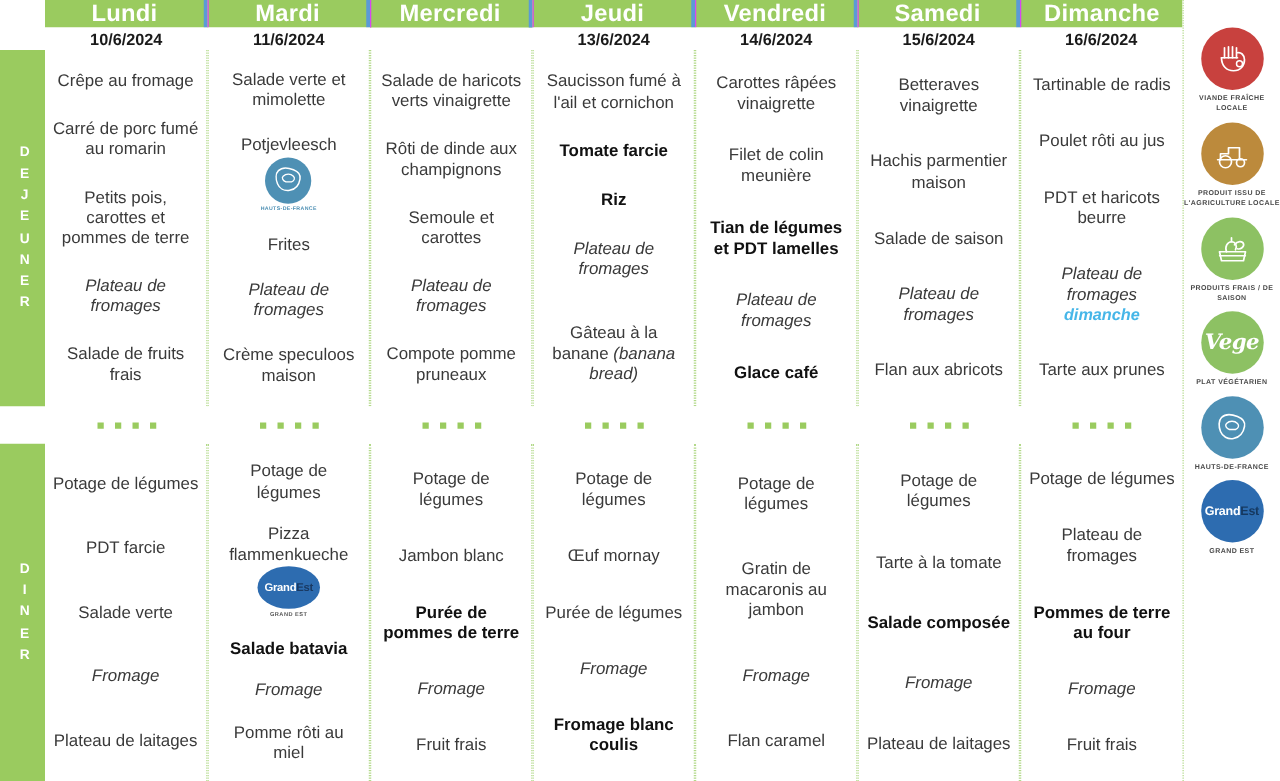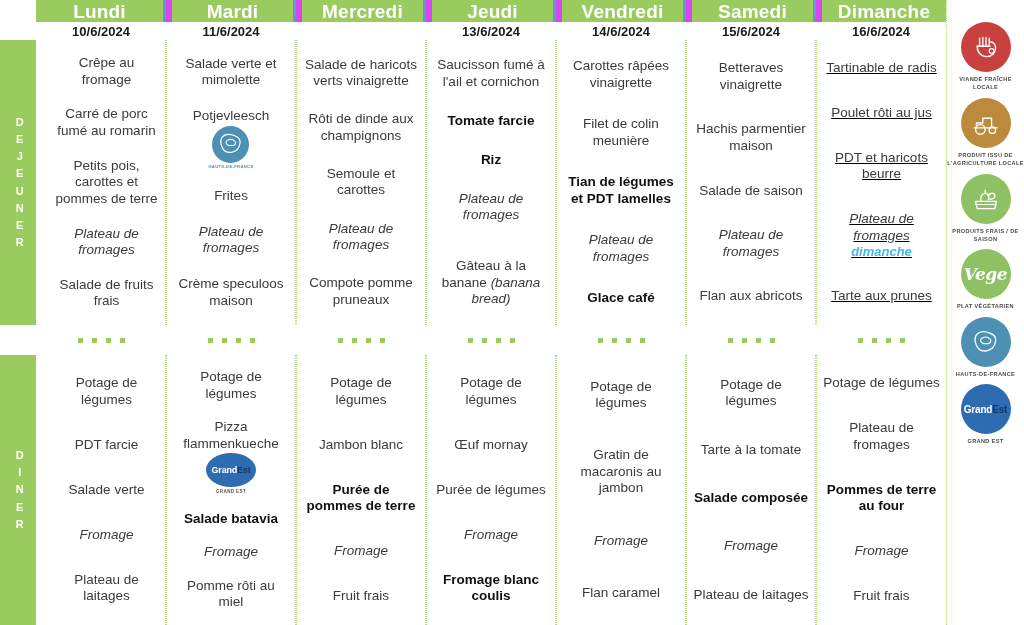--- a/index.html
+++ b/index.html
@@ -32,21 +32,21 @@
 
   .dayhead {
     background: #9ACB5F;
     color: #ffffff;
     font-size: 19px;
     font-weight: bold;
     display: flex;
     align-items: center;
     justify-content: center;
     letter-spacing: 0.2px;
-    border-left: 6px solid #d946ef;
+    border-left: 1px solid #d946ef;
     border-right: 3px solid #5B9BD5;
     line-height: 1;
   }
   .dayhead.first { border-left: none; }
   .dayhead.last  { border-right: none; }
 
   .daydate {
     background: #ffffff;
     color: #1a1a1a;
     font-size: 13px;
@@ -85,21 +85,21 @@
     background: #ffffff;
     border-left: 1px dotted #b3d98a;
     border-right: 1px dotted #b3d98a;
     padding: 6px 6px;
     display: flex;
     flex-direction: column;
     justify-content: space-around;
     align-items: center;
     overflow: hidden;
   }
-  .cell.first { border-left: none; margin-left: 12px; }
+  .cell.first { border-left: none; }
   .cell.last  { border-right: none; }
 
   .dish {
     width: 100%;
     text-align: center;
     font-size: 13.5px;
     line-height: 1.22;
     color: #3a3a3a;
   }
   .dish.bold   { font-weight: bold; color: #111111; }
@@ -376,21 +376,21 @@
         <div style="display: flex; flex-direction: column; align-items: center; width: 100%;">
           <div class="dish">Salade de saison</div>
         </div>
         <div style="display: flex; flex-direction: column; align-items: center; width: 100%;">
           <div class="dish italic">Plateau de fromages</div>
         </div>
         <div style="display: flex; flex-direction: column; align-items: center; width: 100%;">
           <div class="dish">Flan aux abricots</div>
         </div>
       </div>
-      <div class="cell last" style="grid-area: 3 / 8; text-decoration: underline;">
+      <div class="cell last" style="grid-area: 3 / 8;">
         <div style="display: flex; flex-direction: column; align-items: center; width: 100%;">
           <div class="dish">Tartinable de radis</div>
         </div>
         <div style="display: flex; flex-direction: column; align-items: center; width: 100%;">
           <div class="dish">Poulet rôti au jus</div>
         </div>
         <div style="display: flex; flex-direction: column; align-items: center; width: 100%;">
           <div class="dish">PDT et haricots beurre</div>
         </div>
         <div style="display: flex; flex-direction: column; align-items: center; width: 100%;">

